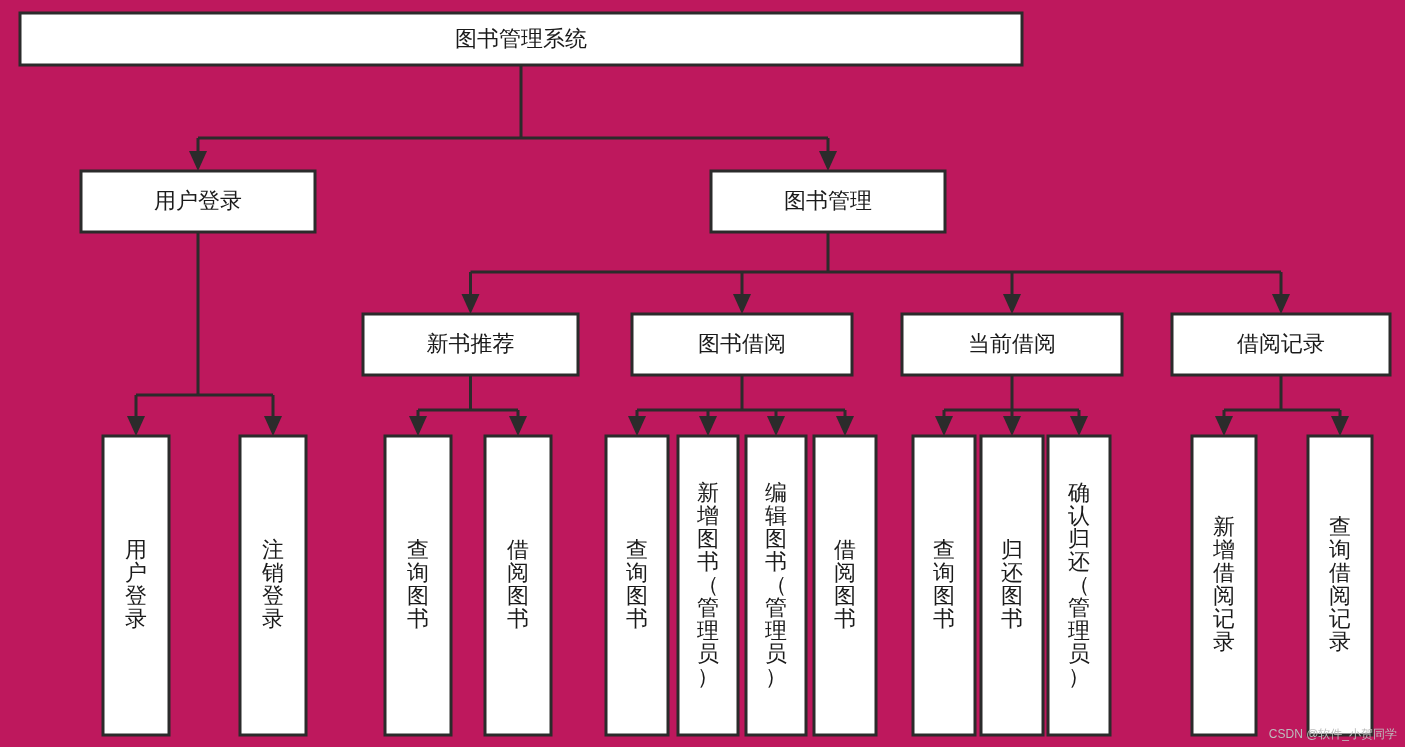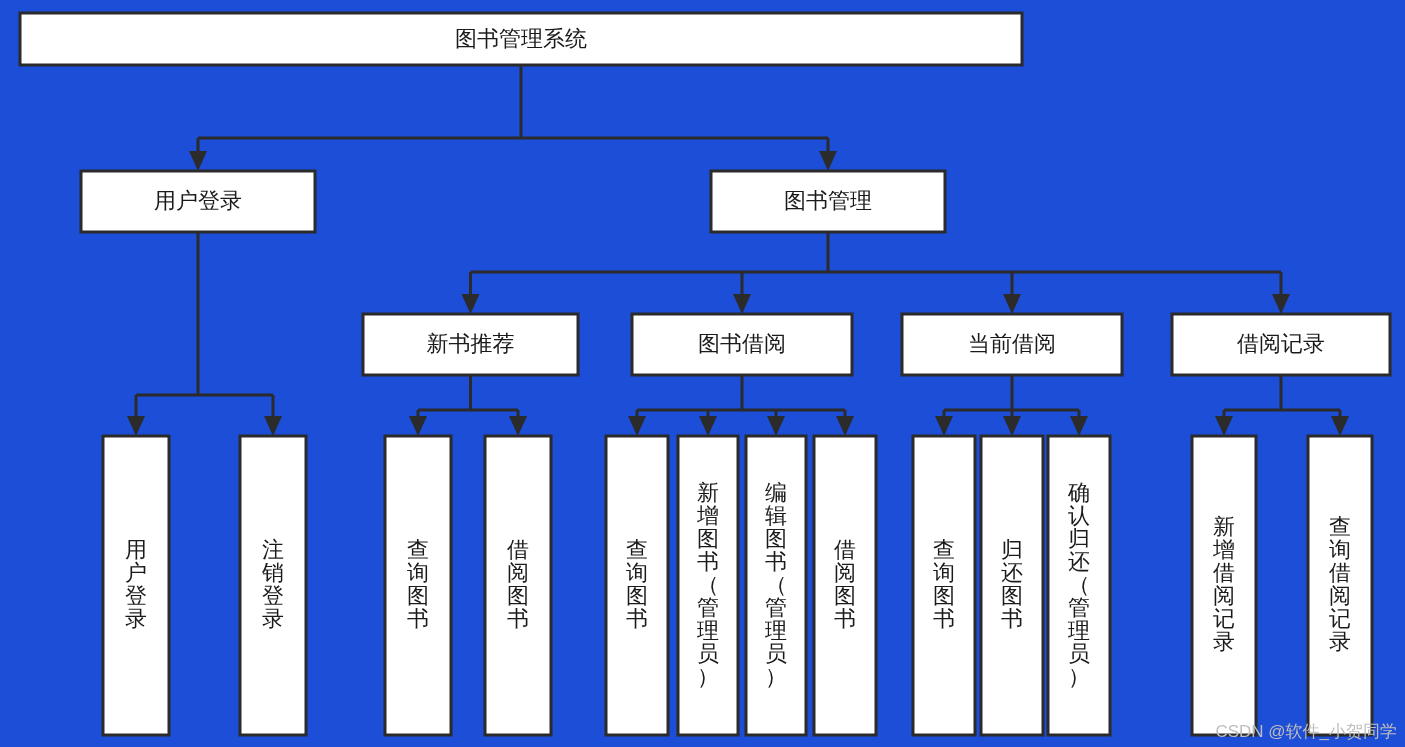--- a/index.html
+++ b/index.html
@@ -11,21 +11,21 @@
   body {
     width: 1405px;
     height: 747px;
     font-family: "Liberation Sans", "DejaVu Sans", sans-serif;
     overflow: hidden;
   }
   #diagram-root {
     position: relative;
     width: 1405px;
     height: 747px;
-    background: #1d4ed8;
+    background: #be185d;
   }
   svg.chart-canvas {
     position: absolute;
     left: 0;
     top: 0;
     width: 1405px;
     height: 747px;
     display: block;
   }
   .node-box {
@@ -49,21 +49,21 @@
     fill: #1a1a1a;
     font-size: 22px;
     text-anchor: middle;
     dominant-baseline: middle;
   }
   .watermark {
     position: absolute;
     right: 8px;
     bottom: 4px;
     font-family: "Liberation Sans", "DejaVu Sans", sans-serif;
-    font-size: 17px;
+    font-size: 12px;
     color: #bdbdbd;
     white-space: nowrap;
     user-select: none;
   }
 </style>
 </head>
 <body>
 
 <div id="diagram-root">
   <svg class="chart-canvas" viewBox="0 0 1405 747" xmlns="http://www.w3.org/2000/svg">

